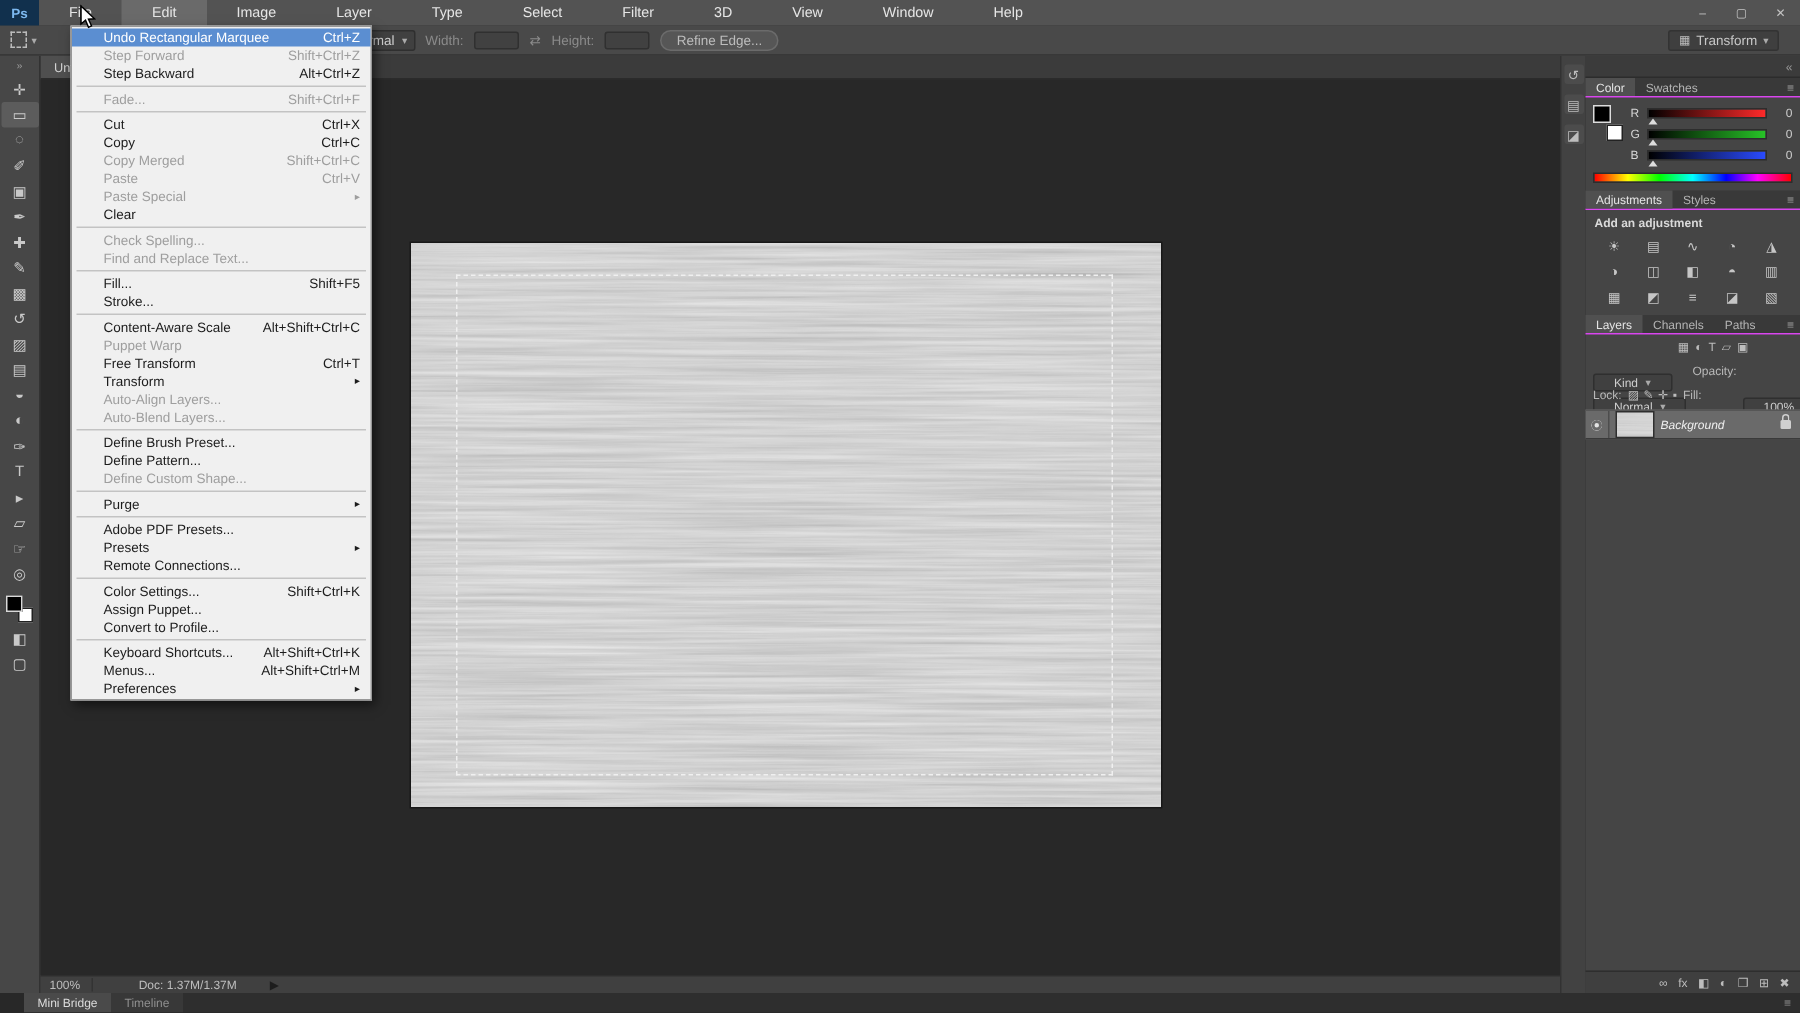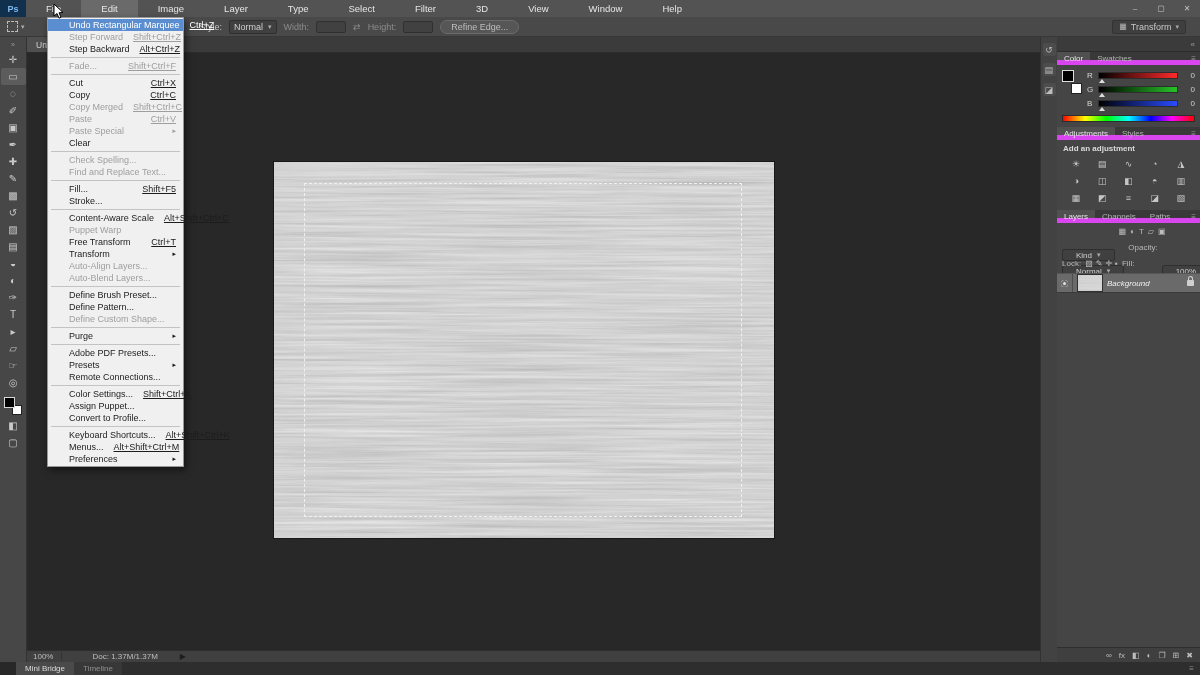--- a/index.html
+++ b/index.html
@@ -76,21 +76,21 @@
           padding-top:6px; gap:7px; }
   .dock-ic { width:13px; height:13px; display:flex; align-items:center; justify-content:center;
              color:#bdbdbd; font-size:9px; background:#4c4c4c; border-radius:2px; }
 
   
   .panels { position:absolute; top:37px; right:0; width:143px; bottom:13px; background:#454545;
             display:flex; flex-direction:column; font-size:8px; }
   .panels-top { height:15px; background:#3b3b3b; border-bottom:1px solid #2c2c2c; display:flex;
                 justify-content:flex-end; align-items:center; padding-right:5px; color:#9a9a9a; }
   .panel-tabs { display:flex; background:#393939; height:13px; align-items:stretch;
-                border-bottom:5px solid #d946ef; }
+                border-bottom:1px solid #d946ef; }
   .ptab { padding:0 7px; line-height:13px; color:#b4b4b4; }
   .ptab.active { background:#505050; color:#e4e4e4; }
   .ptab-menu { margin-left:auto; padding:0 4px; color:#9a9a9a; line-height:13px; }
 
   .color-body { display:flex; padding:5px 5px 4px; gap:5px; }
   .cswatches { position:relative; width:20px; height:24px; }
   .csw-b { position:absolute; right:0; bottom:0; width:11px; height:11px; background:#fff; border:1px solid #222; }
   .csw-f { position:absolute; left:0; top:0; width:12px; height:12px; background:#000; border:1px solid #ddd; }
   .sliders { flex:1; display:flex; flex-direction:column; gap:3px; }
   .srow { display:flex; align-items:center; gap:4px; height:11px; }
@@ -131,26 +131,26 @@
 
   
   .bottombar { position:absolute; left:16px; right:0; bottom:0; height:13px; background:#2e2e2e;
                display:flex; align-items:stretch; font-size:8px; z-index:5; }
   .btab { padding:0 9px; line-height:13px; }
   .btab.active { background:#4a4a4a; color:#dcdcdc; }
   .btab.inactive { background:#383838; color:#8f8f8f; }
   .bbar-right { margin-left:auto; color:#8f8f8f; padding:0 6px; line-height:13px; }
 
   
-  .menu-popup { position:absolute; top:17px; left:47px; width:137px; background:#f0f0f0;
+  .menu-popup { position:absolute; top:17px; left:47px; width:201px; background:#f0f0f0;
                 border:1px solid #979797; box-shadow:2px 3px 7px rgba(0,0,0,.55); z-index:100;
                 color:#1c1c1c; font-size:9px; padding:1px 0; }
   .mi { height:12px; display:flex; align-items:center; padding:0 7px 0 21px; }
   .mi .lab { flex:1; white-space:nowrap; }
-  .mi .sc { margin-left:10px; white-space:nowrap;text-decoration:underline; }
+  .mi .sc { margin-left:10px; white-space:nowrap; }
   .mi .sub { margin-left:10px; font-size:7px; }
   .mi.disabled { color:#9e9e9e; }
   .mi.hl { color:#fff; }
   .sep { height:1px; background:#c3c3c3; margin:2px 3px; }
 
   .cursor { position:absolute; left:52px; top:3px; z-index:300; }
 </style>
 </head>
 <body>
 

